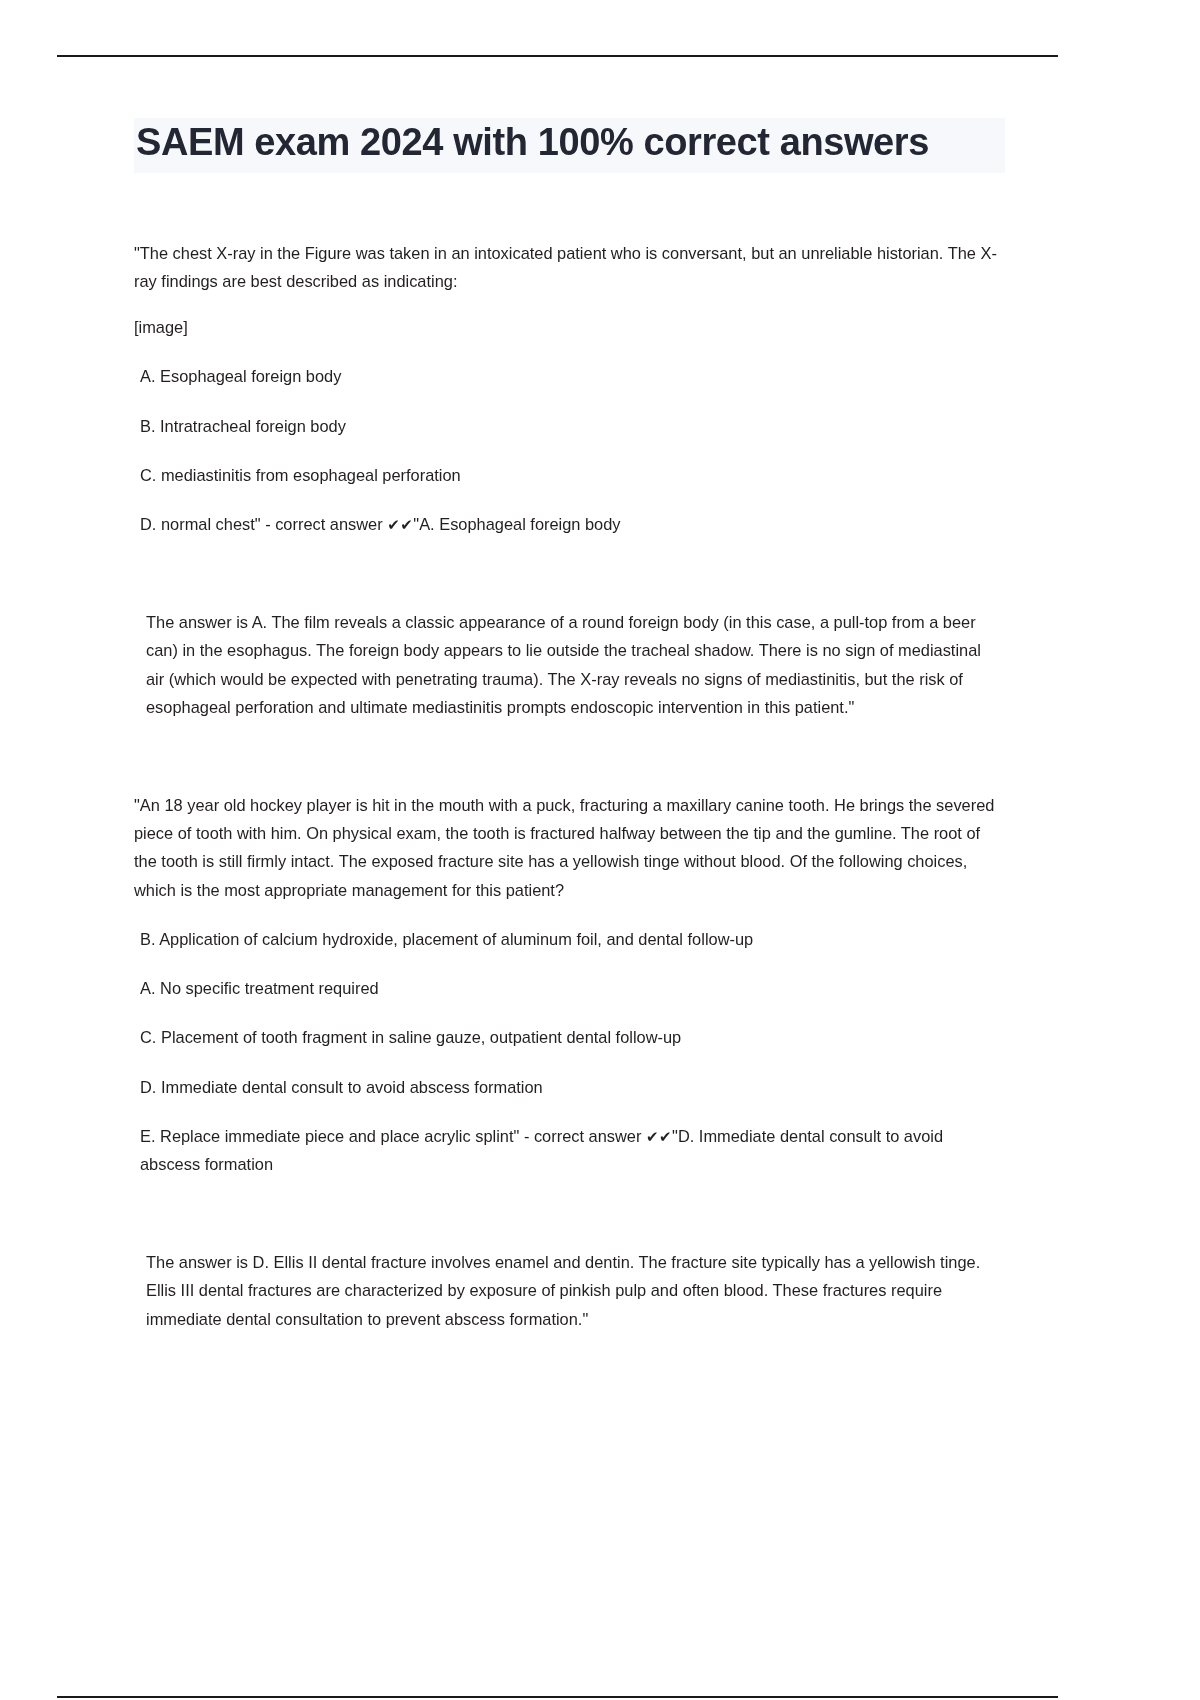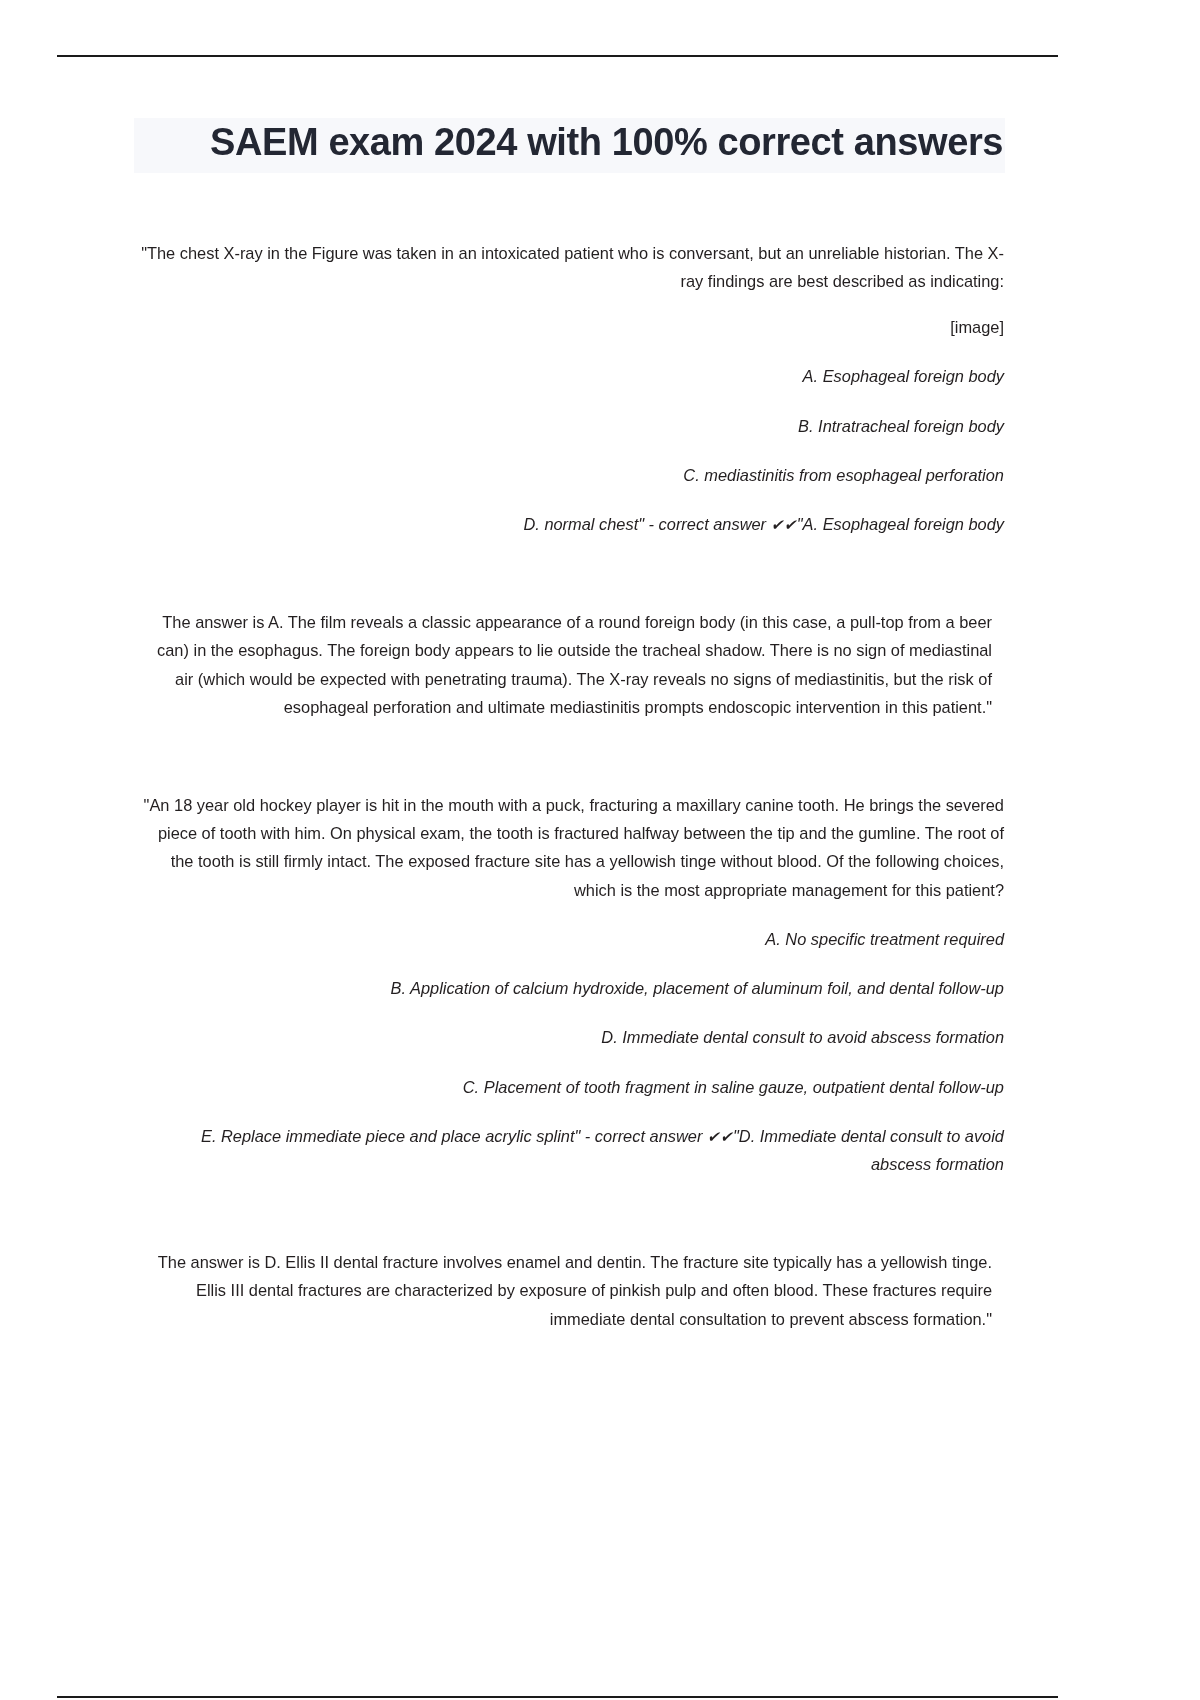--- a/index.html
+++ b/index.html
@@ -15,21 +15,20 @@
     color: #231f20;
     overflow: hidden;
   }
   .page {
     position: absolute;
     left: 0;
     top: 0;
     width: 1200px;
     height: 1700px;
     background: #ffffff;
-    text-align: right;
   }
   .rule {
     position: absolute;
     left: 57px;
     width: 1001px;
     height: 0;
     border-top: 2.5px solid #1a1a1a;
   }
   .rule-top { top: 55px; }
   .rule-bottom { top: 1696px; }
@@ -63,21 +62,20 @@
 
   .spacer-lg { height: 66px; }
   .spacer-xl { height: 58px; }
 
   .qtext { margin: 0; }
   .imagetag { margin: 18px 0 0 0; }
 
   .option {
     margin: 21px 0 0 0;
     padding-left: 6px;
-    font-style: italic;
   }
 
   .para { margin: 12px; }
 
   .check {
     font-size: 15px;
     letter-spacing: 0.5px;
   }
 </style>
 </head>
@@ -104,24 +102,24 @@
     </div>
 
     <div class="spacer-xl"></div>
 
     <p class="body-block para">The answer is A. The film reveals a classic appearance of a round foreign body (in this case, a pull-top from a beer can) in the esophagus. The foreign body appears to lie outside the tracheal shadow. There is no sign of mediastinal air (which would be expected with penetrating trauma). The X-ray reveals no signs of mediastinitis, but the risk of esophageal perforation and ultimate mediastinitis prompts endoscopic intervention in this patient."</p>
 
     <div class="spacer-xl"></div>
 
     <div>
       <p class="body-block qtext">"An 18 year old hockey player is hit in the mouth with a puck, fracturing a maxillary canine tooth. He brings the severed piece of tooth with him. On physical exam, the tooth is fractured halfway between the tip and the gumline. The root of the tooth is still firmly intact. The exposed fracture site has a yellowish tinge without blood. Of the following choices, which is the most appropriate management for this patient?</p>
+      <p class="body-block option">B. Application of calcium hydroxide, placement of aluminum foil, and dental follow-up</p>
       <p class="body-block option">A. No specific treatment required</p>
-      <p class="body-block option">B. Application of calcium hydroxide, placement of aluminum foil, and dental follow-up</p>
+      <p class="body-block option">C. Placement of tooth fragment in saline gauze, outpatient dental follow-up</p>
       <p class="body-block option">D. Immediate dental consult to avoid abscess formation</p>
-      <p class="body-block option">C. Placement of tooth fragment in saline gauze, outpatient dental follow-up</p>
       <p class="body-block option"><span>E. Replace immediate piece and place acrylic splint" - correct answer </span><span class="check">✔✔</span><span>"D. Immediate dental consult to avoid abscess formation</span></p>
     </div>
 
     <div class="spacer-xl"></div>
 
     <p class="body-block para">The answer is D. Ellis II dental fracture involves enamel and dentin. The fracture site typically has a yellowish tinge. Ellis III dental fractures are characterized by exposure of pinkish pulp and often blood. These fractures require immediate dental consultation to prevent abscess formation."</p>
 
   </div>
 
 </div>

